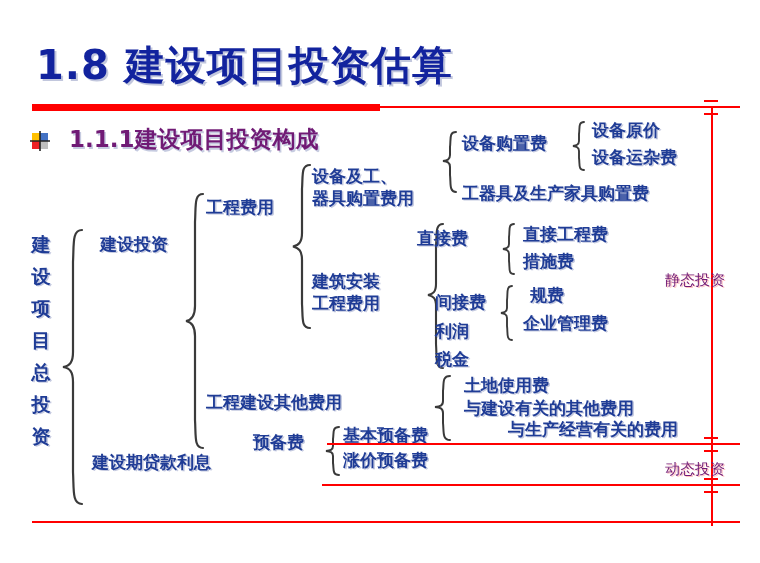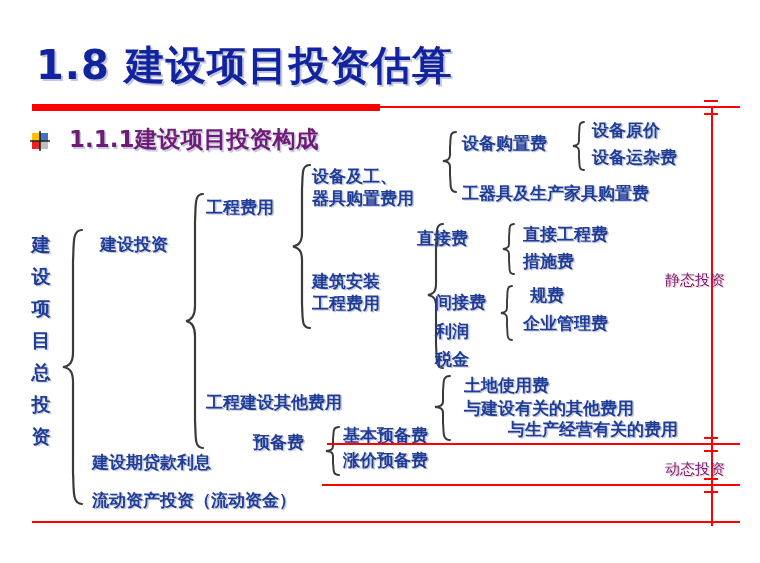--- a/index.html
+++ b/index.html
@@ -96,21 +96,20 @@
   </div>
 
   <div class="brace" style="left:60px;top:228px;">
     <svg width="24" height="278" viewBox="0 0 24 278">
       <path d="M22 2 C12 2 14 16 13 34 L13 124 C13 134 10 138 3 139 C10 140 13 144 13 154 L13 244 C14 262 12 276 22 276" fill="none" stroke="#3A3A3A" stroke-width="2.2" stroke-linecap="round"></path>
     </svg>
   </div>
 
   <div class="node" style="left:100px;top:234px;">建设投资</div>
   <div class="node" style="left:92px;top:452px;">建设期贷款利息</div>
-  <div class="node" style="left:92px;top:490px;">流动资产投资（流动资金）</div>
 
   <div class="brace" style="left:183px;top:192px;">
     <svg width="22" height="258" viewBox="0 0 22 258">
       <path d="M20 2 C11 2 13 14 12 30 L12 114 C12 124 9 128 3 129 C9 130 12 134 12 144 L12 228 C13 244 11 256 20 256" fill="none" stroke="#3A3A3A" stroke-width="2.2" stroke-linecap="round"></path>
     </svg>
   </div>
 
   <div class="node" style="left:206px;top:197px;">工程费用</div>
   <div class="node" style="left:206px;top:392px;">工程建设其他费用</div>
   <div class="node" style="left:253px;top:432px;">预备费</div>

